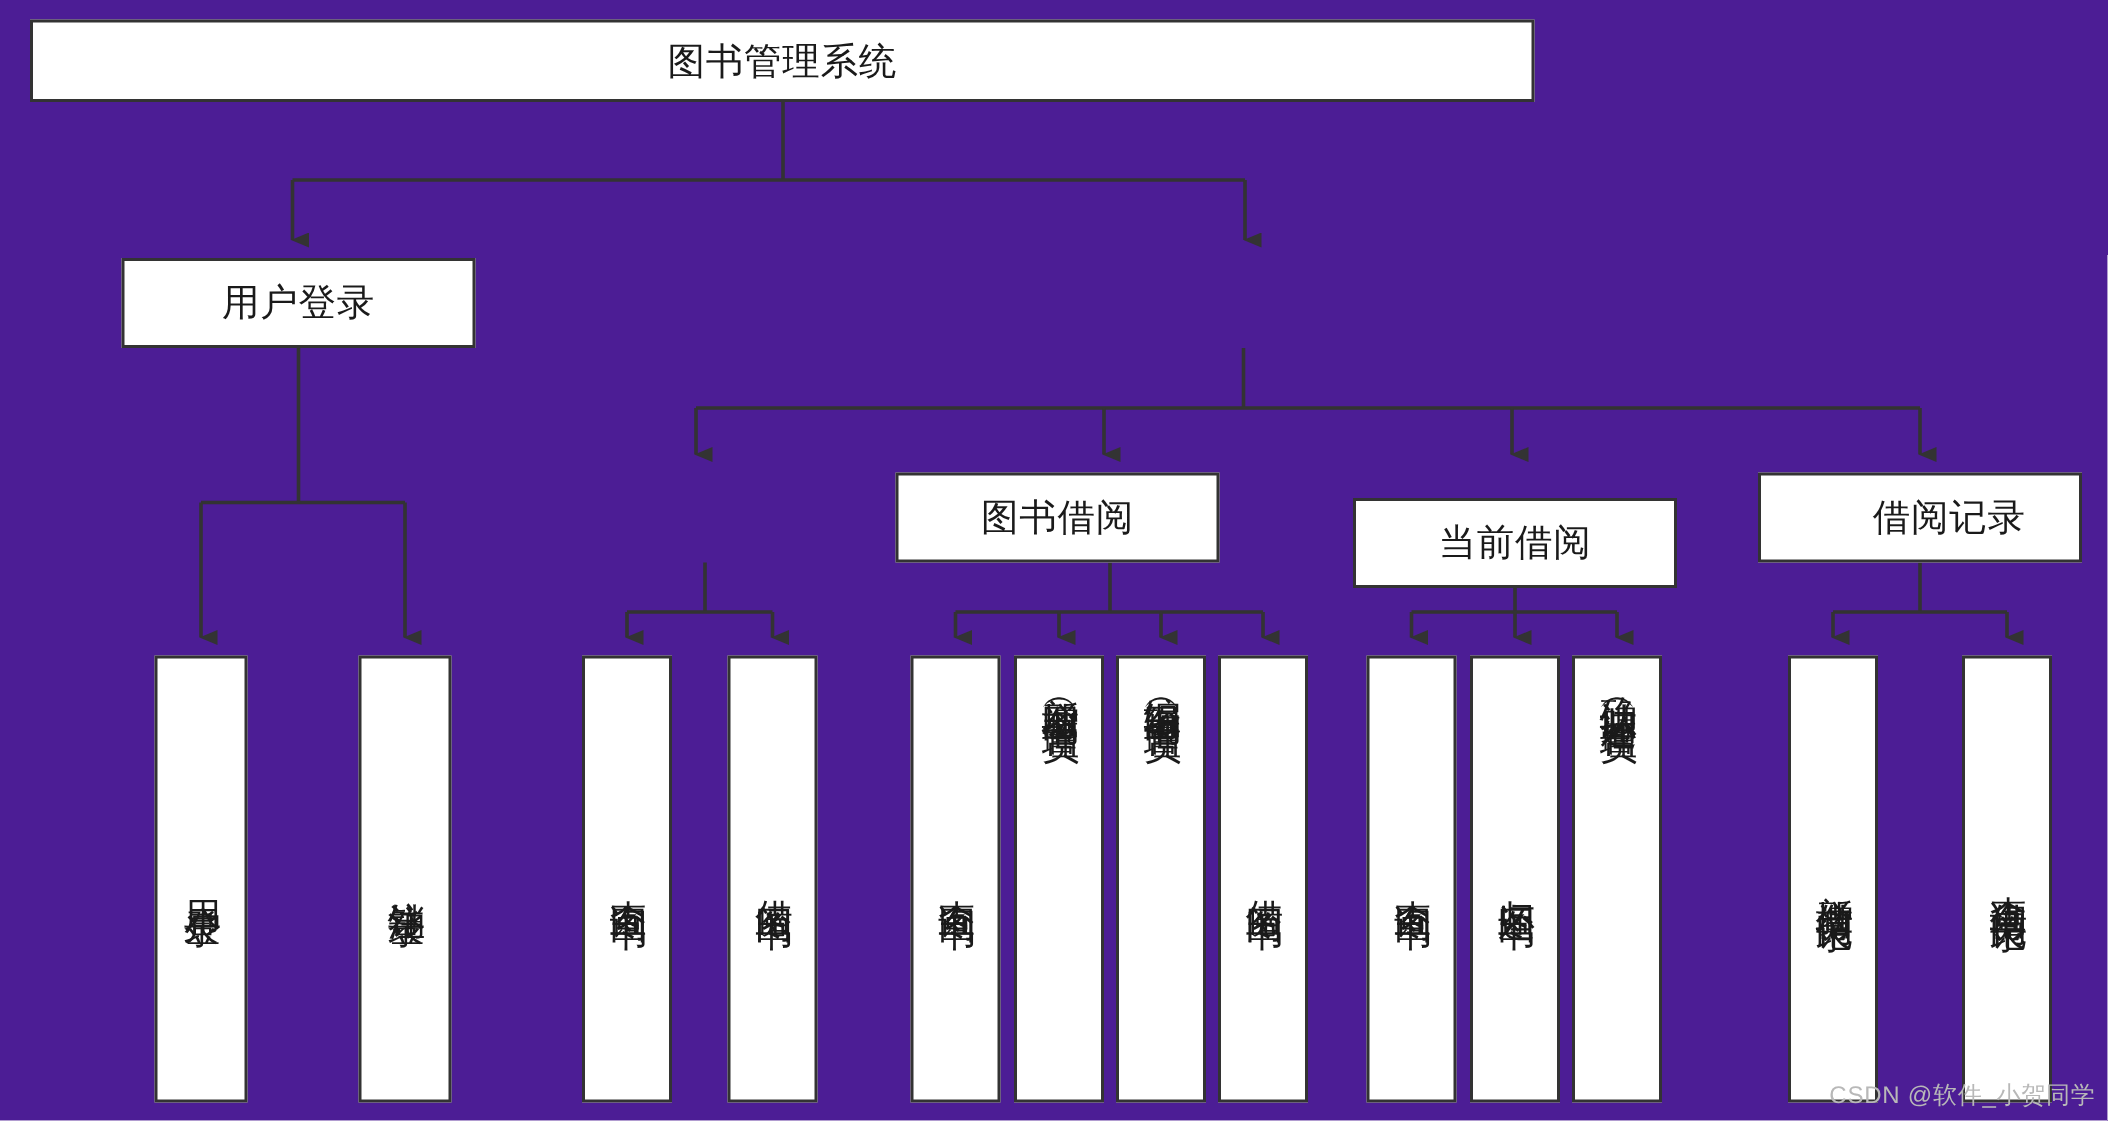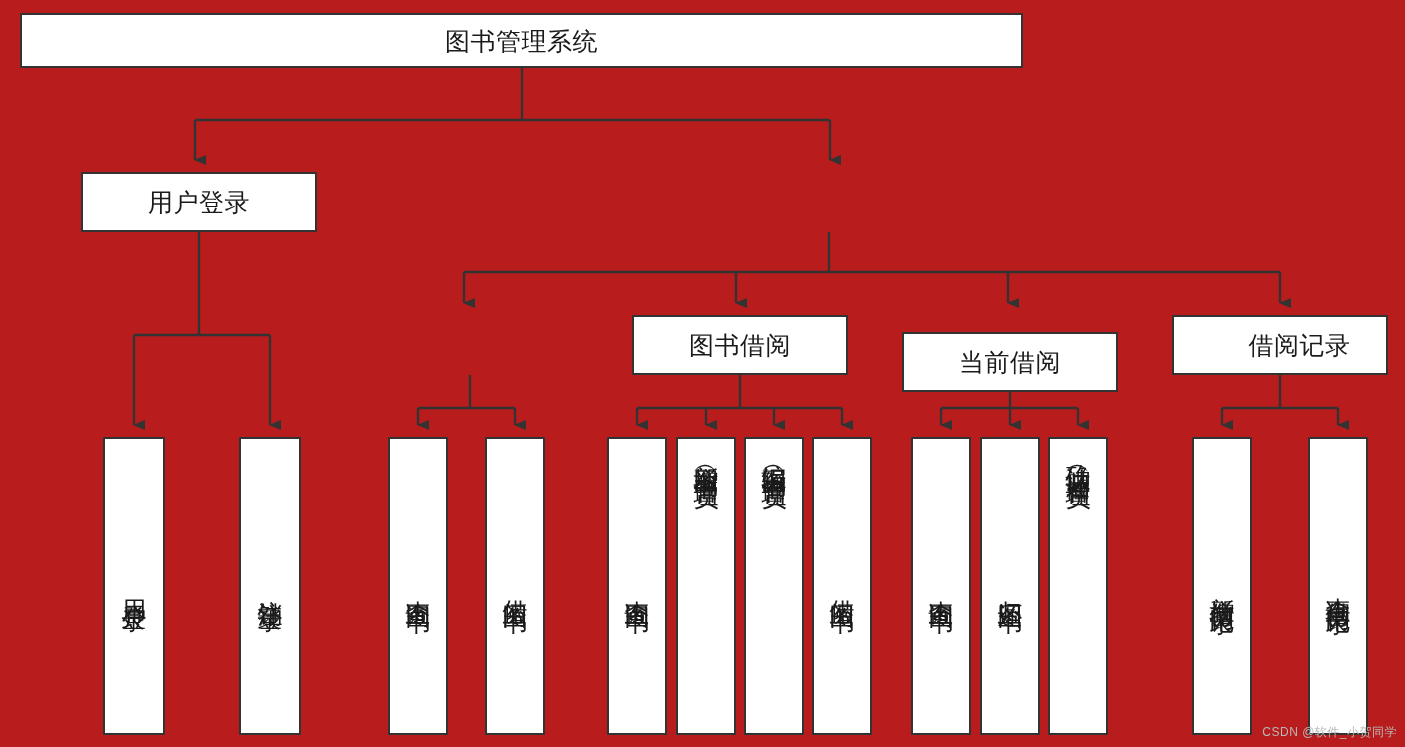--- a/index.html
+++ b/index.html
@@ -8,21 +8,21 @@
     padding: 0;
     background: #ffffff;
   }
   body {
     font-family: "Liberation Sans", "DejaVu Sans", sans-serif;
   }
   #diagram-root {
     position: relative;
     width: 1405px;
     height: 747px;
-    background: #b91c1c;
+    background: #4c1d95;
     overflow: hidden;
   }
   #connector-layer {
     position: absolute;
     left: 0;
     top: 0;
     width: 1405px;
     height: 747px;
     pointer-events: none;
   }
@@ -68,21 +68,21 @@
   }
   
   .node.vert.centered {
     align-items: center;
     padding-top: 0;
   }
   #watermark {
     position: absolute;
     right: 8px;
     bottom: 6px;
-    font-size: 12px;
+    font-size: 16px;
     color: #b8b8b8;
     letter-spacing: 0.5px;
     white-space: nowrap;
     user-select: none;
   }
 </style>
 </head>
 <body>
 
 <div id="diagram-root">
@@ -138,21 +138,21 @@
   </svg>
 
   <div class="node horiz root" style="left:20px; top:13px; width:1003px; height:55px;">
     <span class="node-label">图书管理系统</span>
   </div>
 
   <div class="node horiz" style="left:81px; top:172px; width:236px; height:60px;">
     <span class="node-label">用户登录</span>
   </div>
 
-  <div class="node horiz" style="left:632px; top:315px; width:216px; height:60px;">
+  <div class="node horiz" style="left:597px; top:315px; width:216px; height:60px;">
     <span class="node-label">图书借阅</span>
   </div>
   <div class="node horiz" style="left:902px; top:332px; width:216px; height:60px;">
     <span class="node-label">当前借阅</span>
   </div>
   <div class="node horiz" style="left:1172px; top:315px; width:216px; height:60px;padding-left:39px;">
     <span class="node-label">借阅记录</span>
   </div>
 
   <div class="node vert centered" style="left:103px; top:437px; width:62px; height:298px;">

